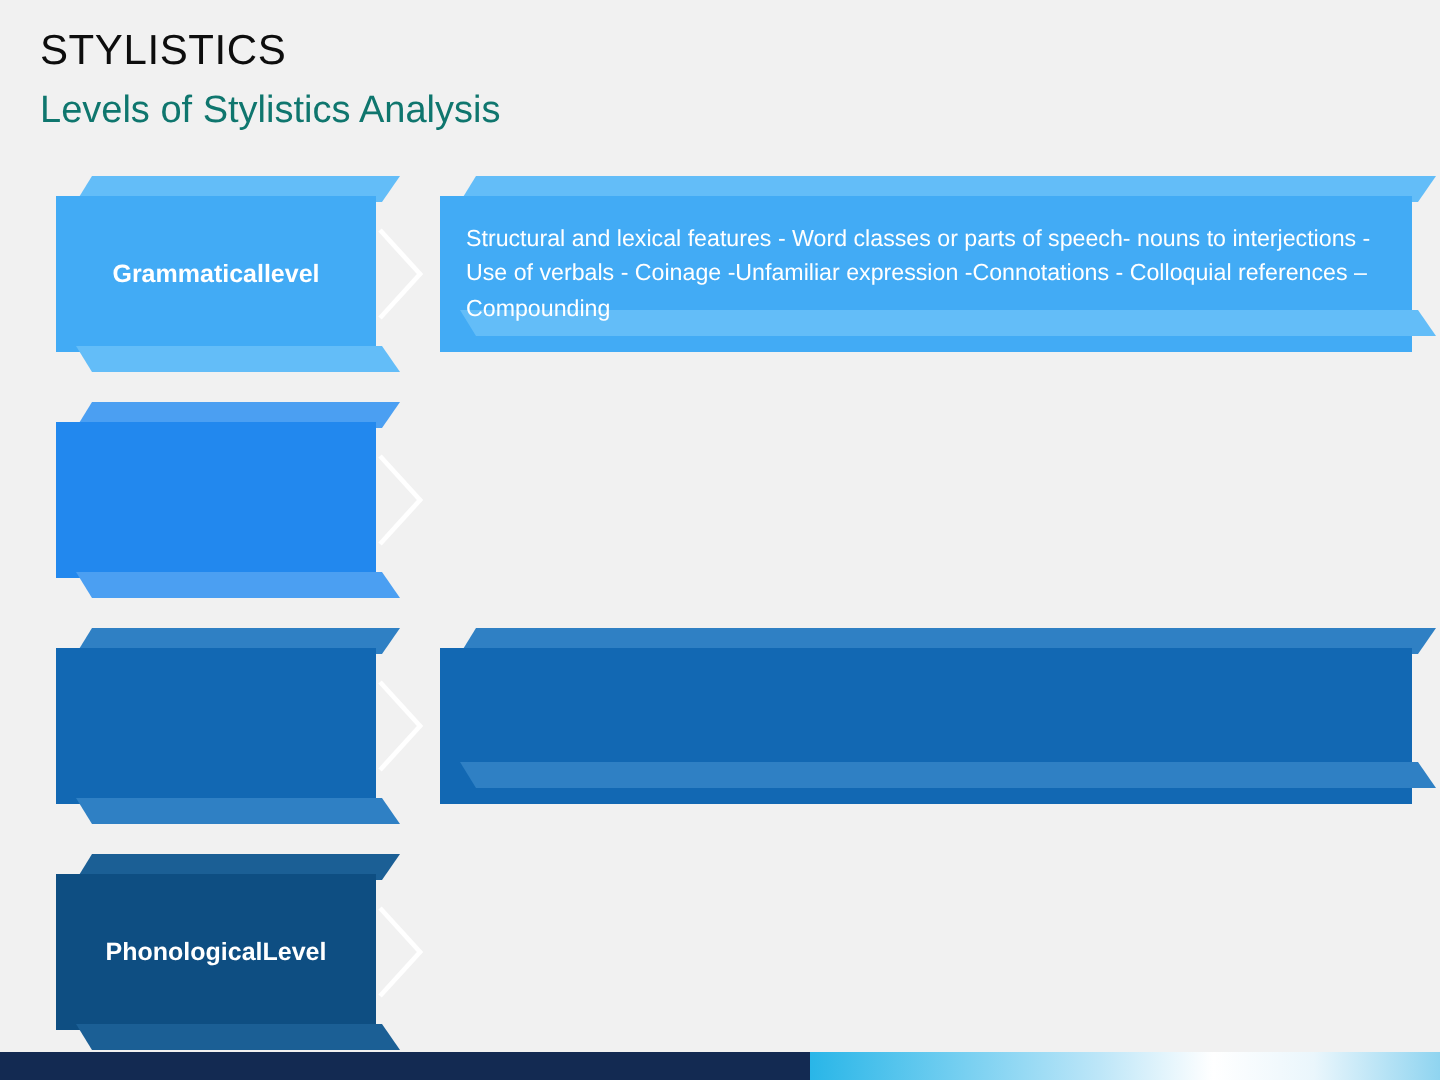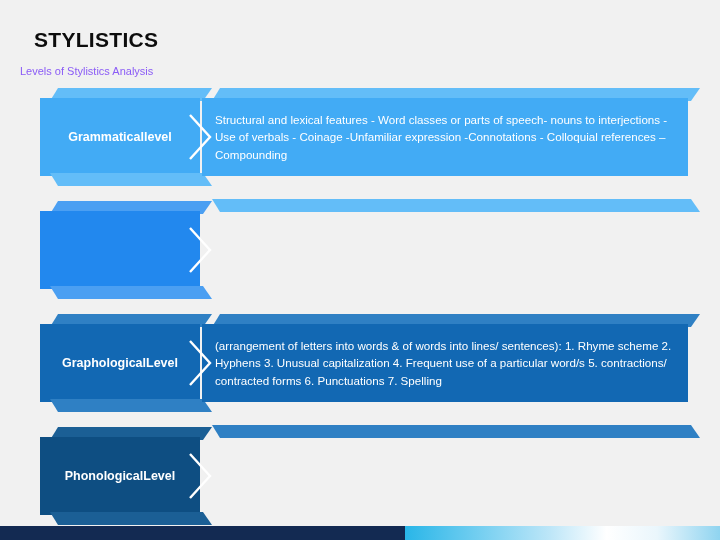--- a/index.html
+++ b/index.html
@@ -17,30 +17,30 @@
 
   
   #header {
     position: absolute;
     left: 20px;
     top: 14px;
     width: 660px;
   }
   #slide-title {
     font-size: 21px;
-    font-weight: bold;
+    font-weight: normal;
     color: #0d0d0d;
     letter-spacing: 0.3px;
     line-height: 1.1;
-    margin: 14px;
+    margin: 0;
   }
   #slide-subtitle {
-    font-size: 11px;
+    font-size: 19px;
     font-weight: normal;
-    color: #8b5cf6;
+    color: #0f766e;
     margin: 9px 0 0 0;
     line-height: 1.1;
   }
 
   
   #rows {
     position: absolute;
     left: 0;
     top: 0;
     width: 720px;
@@ -56,29 +56,28 @@
   .row-2 { top: 314px; height: 98px; }
   .row-3 { top: 427px; height: 98px; }
 
   
   .tab {
     position: absolute;
     left: 0;
     top: 0;
     width: 160px;
     height: 98px;
-    margin-left: 12px;
   }
   
   .body-block {
     position: absolute;
-    left: 174px;
+    left: 192px;
     top: 0;
     width: 486px;
-    height: 124px;
+    height: 80px;
   }
 
   
   .plate {
     position: absolute;
     left: 0;
     top: 10px;
     width: 100%;
     height: 78px;
     box-sizing: border-box;
@@ -224,31 +223,25 @@
         <svg width="26" height="46" viewBox="0 0 26 46">
           <polyline points="2,1 22,23 2,45" fill="none" stroke="#ffffff" stroke-width="2.4"></polyline>
         </svg>
       </div>
     </div>
     <div class="row row-2">
       <div class="tab">
         <div class="ribbon ribbon-top" style="background: rgb(47, 128, 196);"></div>
         <div class="plate" style="background: rgb(18, 104, 179);"></div>
         <div class="ribbon ribbon-bot" style="background: rgb(47, 128, 196);"></div>
-        <div class="tab-label">
-          <div><span>Graphological</span><span>Level</span></div>
-        </div>
       </div>
       <div class="body-block">
         <div class="ribbon ribbon-top" style="background: rgb(47, 128, 196);"></div>
         <div class="plate" style="background: rgb(18, 104, 179);"></div>
         <div class="ribbon ribbon-bot" style="background: rgb(47, 128, 196);"></div>
-        <div class="body-text">
-          <span>(arrangement of letters into words &amp; of words into lines/ sentences): 1. Rhyme scheme 2. Hyphens 3. Unusual capitalization 4. Frequent use of a particular word/s 5. contractions/ contracted forms 6. Punctuations 7. Spelling</span>
-        </div>
       </div>
       <div class="chevron">
         <svg width="26" height="46" viewBox="0 0 26 46">
           <polyline points="2,1 22,23 2,45" fill="none" stroke="#ffffff" stroke-width="2.4"></polyline>
         </svg>
       </div>
     </div>
     <div class="row row-3">
       <div class="tab">
         <div class="ribbon ribbon-top" style="background: rgb(27, 95, 149);"></div>

